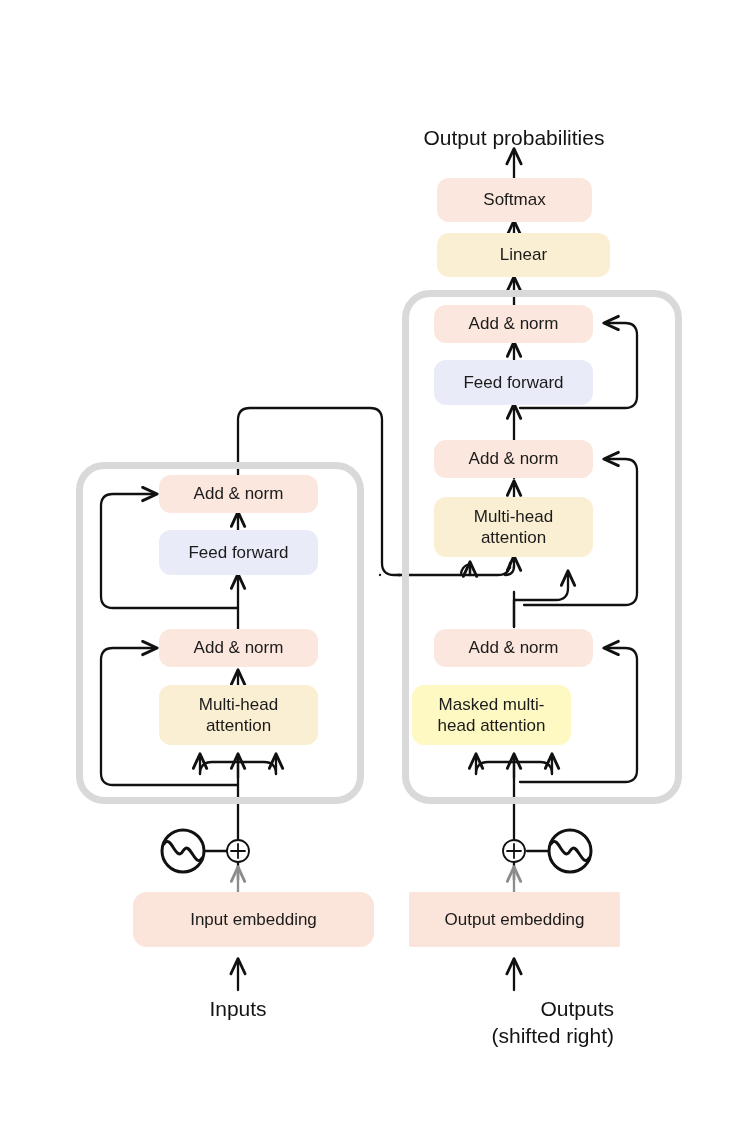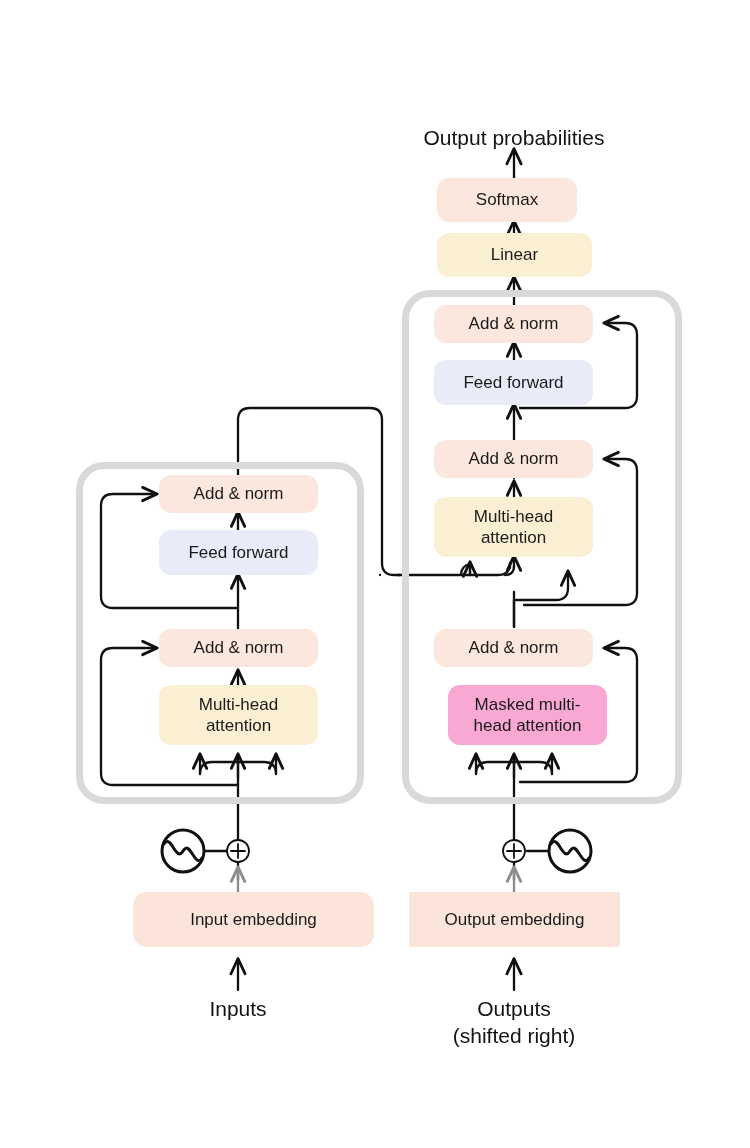--- a/index.html
+++ b/index.html
@@ -170,49 +170,49 @@
         <path d="M507,851 L521,851 M514,844 L514,858" stroke="#111111" stroke-width="1.8" stroke-linecap="round"></path>
       </g>
     </g>
   </svg>
 
   <div class="stack-frame" style="left:76px; top:462px; width:288px; height:342px;"></div>
   <div class="stack-frame" style="left:402px; top:290px; width:280px; height:514px;"></div>
 
   <div class="plabel" style="left:364px; top:124px; width:300px;">Output probabilities</div>
 
-  <div class="node" style="left:437px; top:178px; width:140px; height:44px; background:#fbe7dd;">Softmax</div>
-
-  <div class="node" style="left:437px; top:233px; width:155px; height:44px; background:#fbefd3;">Linear</div>
+  <div class="node" style="left:437px; top:178px; width:155px; height:44px; background:#fbe7dd;">Softmax</div>
+
+  <div class="node" style="left:437px; top:233px; width:173px; height:44px; background:#fbefd3;">Linear</div>
 
   <div class="node" style="left:434px; top:305px; width:159px; height:38px; background:#fbe7dd;">Add &amp; norm</div>
 
   <div class="node" style="left:434px; top:360px; width:159px; height:45px; background:#e9ebf8;">Feed forward</div>
 
   <div class="node" style="left:434px; top:440px; width:159px; height:38px; background:#fbe7dd;">Add &amp; norm</div>
 
   <div class="node" style="left:434px; top:497px; width:159px; height:60px; background:#fbefd3;">Multi-head
 attention</div>
 
   <div class="node" style="left:434px; top:629px; width:159px; height:38px; background:#fbe7dd;">Add &amp; norm</div>
 
-  <div class="node" style="left:448px; top:685px; width:159px; height:60px; background:#f9a8d4;">Masked multi-
+  <div class="node" style="left:412px; top:685px; width:159px; height:60px; background:#fef9c3;">Masked multi-
 head attention</div>
 
   <div class="node" style="left:159px; top:475px; width:159px; height:38px; background:#fbe7dd;">Add &amp; norm</div>
 
   <div class="node" style="left:159px; top:530px; width:159px; height:45px; background:#e9ebf8;">Feed forward</div>
 
   <div class="node" style="left:159px; top:629px; width:159px; height:38px; background:#fbe7dd;">Add &amp; norm</div>
 
   <div class="node" style="left:159px; top:685px; width:159px; height:60px; background:#fbefd3;">Multi-head
 attention</div>
 
   <div class="node" style="left:133px; top:892px; width:241px; height:55px; background:#fbe5da; border-radius:14px;">Input embedding</div>
 
   <div class="node" style="left:409px; top:892px; width:211px; height:55px; background:#fbe5da; border-radius:2px;">Output embedding</div>
 
   <div class="plabel" style="left:138px; top:995px; width:200px;">Inputs</div>
 
-  <div class="plabel" style="left:414px; top:995px; width:200px;">Outputs
+  <div class="plabel" style="left:414px; top:995px; width:200px;text-align:right;">Outputs
 (shifted right)</div>
 
 </div>
 
 </body></html>

